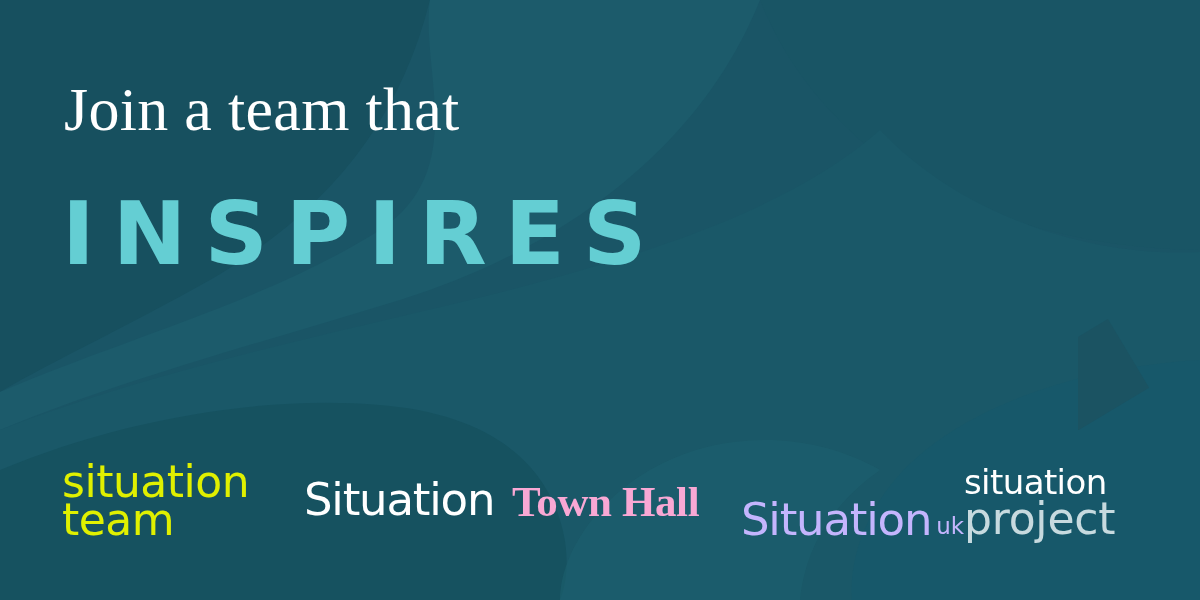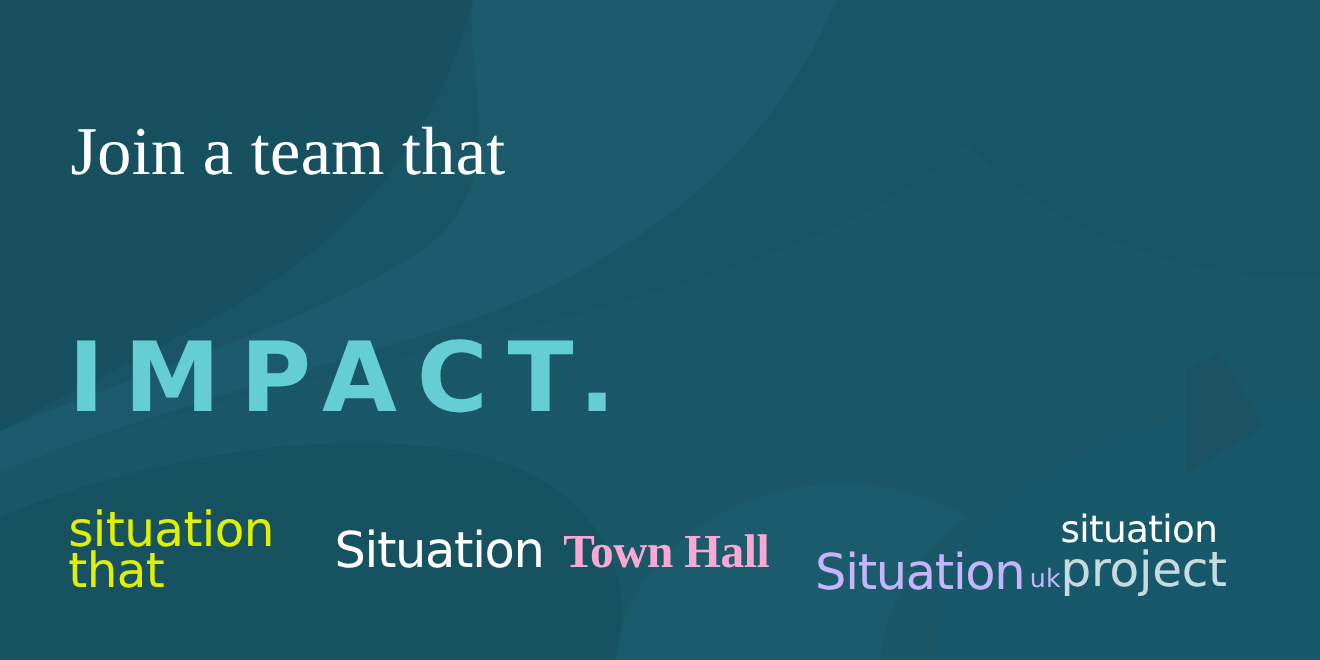--- a/index.html
+++ b/index.html
@@ -71,21 +71,20 @@
     position: absolute;
     left: 64px;
     top: 78px;
     font-family: "Liberation Serif", "DejaVu Serif", serif;
     font-size: 62px;
     line-height: 1;
     font-weight: 400;
     color: #ffffff;
     letter-spacing: 0.3px;
     white-space: nowrap;
-    margin-top: 29px;
   }
 
   .headline-big {
     position: absolute;
     left: 62px;
     font-family: "DejaVu Sans", "Liberation Sans", sans-serif;
     font-weight: 700;
     color: #64ced3;
     font-size: 88px;
     line-height: 1;
@@ -201,28 +200,28 @@
 
   <div class="dot-grid-clip">
     <div class="dot-grid" style="left:2px;top:0;"></div>
     <div class="dot-grid-mask"></div>
   </div>
 
   <div class="content">
 
     <div class="headline-script">Join a team that</div>
 
-
-    <div class="headline-big line-impact">IMPACT.</div>
+    <div class="headline-big line-inspires">INSPIRES</div>
+
 
     <div class="logo-row">
 
       <div class="logo logo-group">
         <span class="l1">situation</span>
-        <span class="l2">that</span>
+        <span class="l2">team</span>
       </div>
 
       <div class="logo logo-situation">
         <span>Situation</span>
       </div>
 
       <div class="logo logo-townhall">
         <span>Town Hall</span>
       </div>
 

